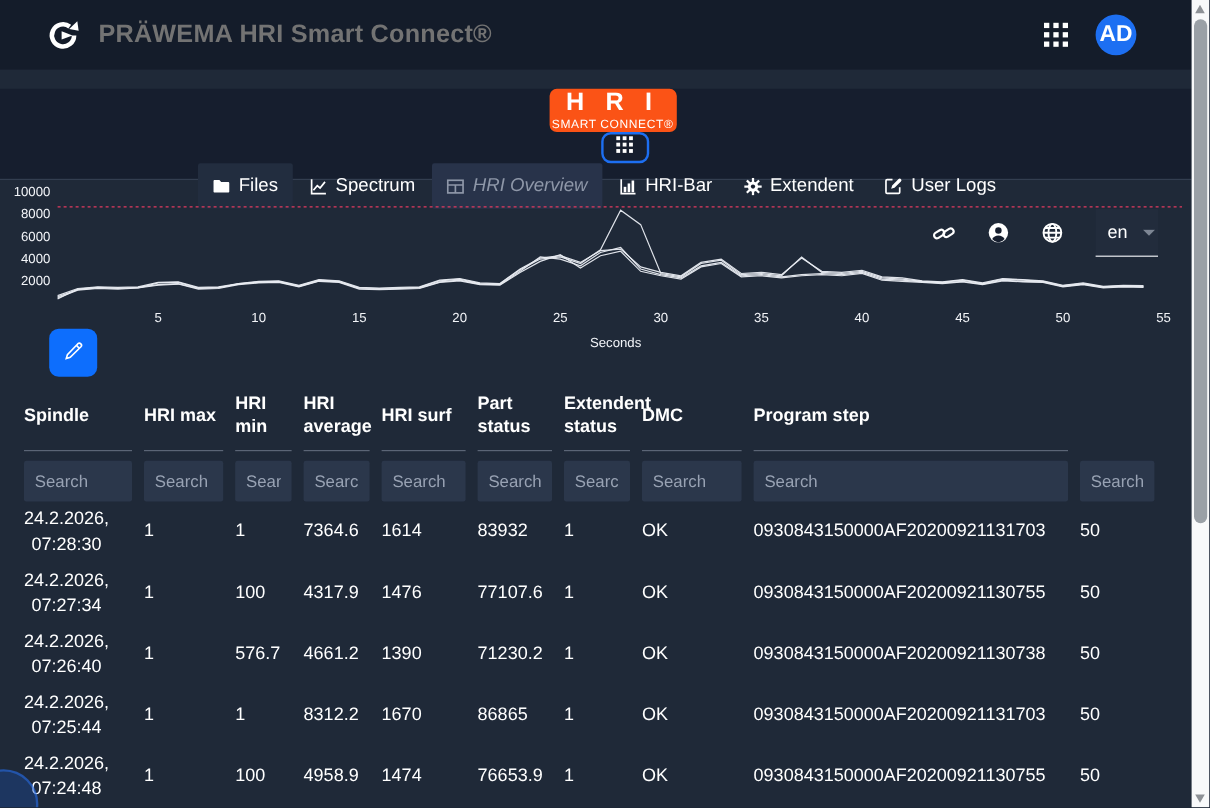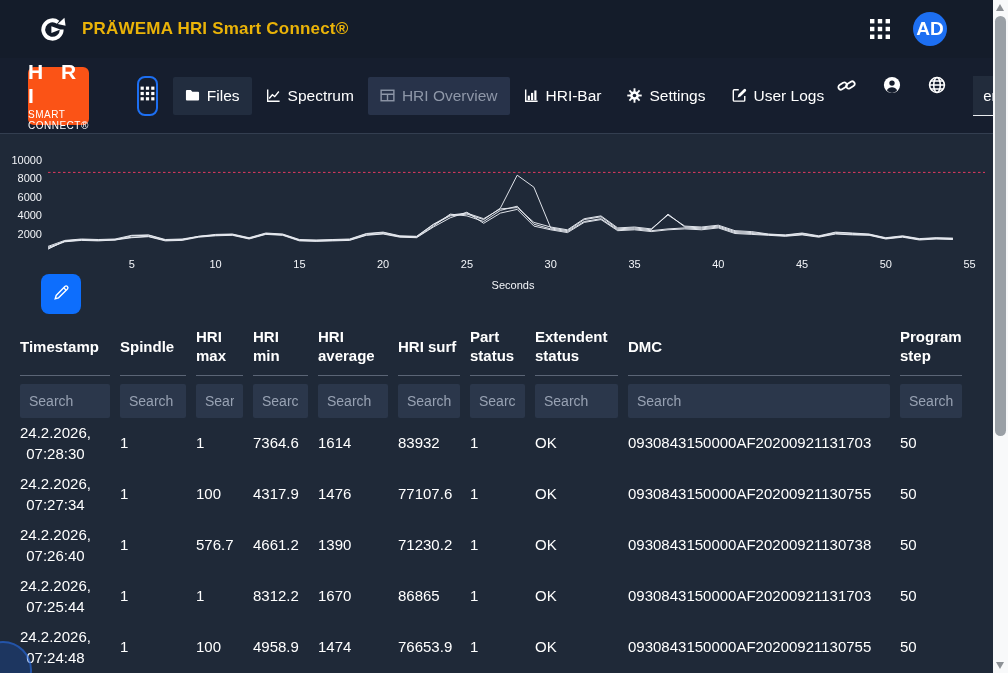--- a/index.html
+++ b/index.html
@@ -4,44 +4,44 @@
 <style>
   * { margin:0; padding:0; box-sizing:border-box; }
   html,body { width:1008px; height:673px; overflow:hidden; background:#1f2938;
     font-family:"Liberation Sans", sans-serif; }
   #app { position:relative; width:1008px; height:673px; background:#1f2938; overflow:hidden; }
 
   
   .topbar { position:absolute; left:0; top:0; width:993px; height:58px; background:#141c2a;
     display:flex; align-items:center; }
   .logo-wrap { margin-left:38px; width:28px; height:28px; display:flex; align-items:center; justify-content:center; }
-  .app-title { margin-left:16px; color:#eab308; font-size:17px; font-weight:bold; letter-spacing:.2px; }
+  .app-title { margin-left:16px; color:#737373; font-size:21px; font-weight:bold; letter-spacing:.2px; }
   .topbar-right { margin-left:auto; display:flex; align-items:center; gap:22px; margin-right:46px; }
   .apps-grid { width:22px; height:22px; cursor:pointer; }
   .avatar { width:34px; height:34px; border-radius:50%; background:#1d6ff2; color:#fff;
     font-weight:bold; font-size:19px; display:flex; align-items:center; justify-content:center; cursor:pointer; }
 
   
-  .navbar { position:absolute; left:0; top:58px; width:993px; height:76px; background:#161e2e;
-    border-bottom:1px solid #333e50; display:flex; align-items:center; }
+  .navbar { position:absolute; left:0; top:74px; width:993px; height:76px; background:#161e2e;
+    border-bottom:1px solid #333e50; display:flex; align-items:center;flex-direction:column; }
   .hri-logo { margin-left:28px; width:106px; height:58px; background:#fb5316; border-radius:6px;
     color:#fff; display:flex; flex-direction:column; align-items:center; justify-content:center; cursor:pointer; }
   .hri-logo .l1 { font-size:21px; font-weight:bold; letter-spacing:6px; }
   .hri-logo .l2 { font-size:10px; font-weight:normal; letter-spacing:.5px; margin-top:1px; }
   .grid-btn { margin-left:48px; width:40px; height:40px; border:2px solid #1d6ff2; border-radius:8px;
     display:flex; align-items:center; justify-content:center; cursor:pointer; background:transparent; }
   .nav-tabs { display:flex; align-items:center; margin-left:14px; }
   .tab { display:flex; align-items:center; gap:7px; padding:10px 12px; margin:0 1px; cursor:pointer;
     color:#fff; font-size:15.5px; border-radius:2px; }
   .tab .tlabel { white-space:nowrap; }
   .tab.bg-light { background:#222d3f; }
-  .tab.active { background:#28334a; color:#8e97a8; }
+  .tab.active { background:#28334a; color:#8e97a8;font-style:italic; }
   .tab.active svg path, .tab.active svg rect, .tab.active svg circle { stroke:#8e97a8; }
   .ticon { display:flex; align-items:center; }
-  .nav-right { margin-left:auto; display:flex; align-items:flex-start; gap:27px; margin-right:28px; }
+  .nav-right { margin-left:auto; display:flex; align-items:center; gap:27px; margin-right:28px; }
   .nav-ic { display:flex; align-items:center; cursor:pointer; }
   .lang-select { width:52px; height:40px; background:#222c3c; border:none; border-bottom:1px solid #e9ecef;
     color:#fff; font-size:15px; padding-left:10px; display:flex; align-items:center; gap:12px; cursor:pointer; }
 
   
   .chart-wrap { position:absolute; left:0; top:140px; width:993px; height:155px; }
   .chart-wrap svg text { font-family:"Liberation Sans", sans-serif; }
 
   
   .edit-btn { position:absolute; left:41px; top:274px; width:40px; height:40px; background:#0d6efd;
@@ -180,21 +180,21 @@
                 <rect x="7" y="0.3" width="2" height="4" transform="rotate(135 8 8)"></rect>
                 <rect x="7" y="0.3" width="2" height="4" transform="rotate(180 8 8)"></rect>
                 <rect x="7" y="0.3" width="2" height="4" transform="rotate(225 8 8)"></rect>
                 <rect x="7" y="0.3" width="2" height="4" transform="rotate(270 8 8)"></rect>
                 <rect x="7" y="0.3" width="2" height="4" transform="rotate(315 8 8)"></rect>
                 <circle cx="8" cy="8" r="4.6"></circle>
                 <circle cx="8" cy="8" r="1.9" fill="#161e2e"></circle>
               </g>
             </svg>
           </span>
-          <span class="tlabel">Settings</span>
+          <span class="tlabel">Extendent</span>
         </div>
         <div class="tab">
           <span class="ticon">
             <svg viewBox="0 0 16 16" width="15" height="15">
               <path fill="none" stroke="#fff" stroke-width="1.5" d="M13.6 8.6v4.4c0 .6-.4 1-1 1H2.4c-.6 0-1-.4-1-1V2.8c0-.6.4-1 1-1h4.8"></path>
               <path fill="#fff" d="M14.7 1.3a1.5 1.5 0 0 0-2.1 0L6.9 7l-.9 3 3-.9 5.7-5.7a1.5 1.5 0 0 0 0-2.1z"></path>
             </svg>
           </span>
           <span class="tlabel">User Logs</span>
         </div>
@@ -266,21 +266,20 @@
     <span>
       <svg viewBox="0 0 16 16" width="17" height="17" fill="none" stroke="#fff" stroke-width="1.3">
         <path d="M11.2 2.3a1.7 1.7 0 0 1 2.4 2.4L5.2 13l-3.1.9.9-3.1z"></path>
         <path d="M10.1 3.6l2.3 2.3"></path>
       </svg>
     </span>
   </button>
 
   <div class="table-wrap">
     <div class="trow header-row" id="t-headers">
-        <div class="th">Timestamp</div>
         <div class="th">Spindle</div>
         <div class="th">HRI max</div>
         <div class="th">HRI min</div>
         <div class="th">HRI average</div>
         <div class="th">HRI surf</div>
         <div class="th">Part status</div>
         <div class="th">Extendent status</div>
         <div class="th">DMC</div>
         <div class="th">Program step</div>
       </div>

